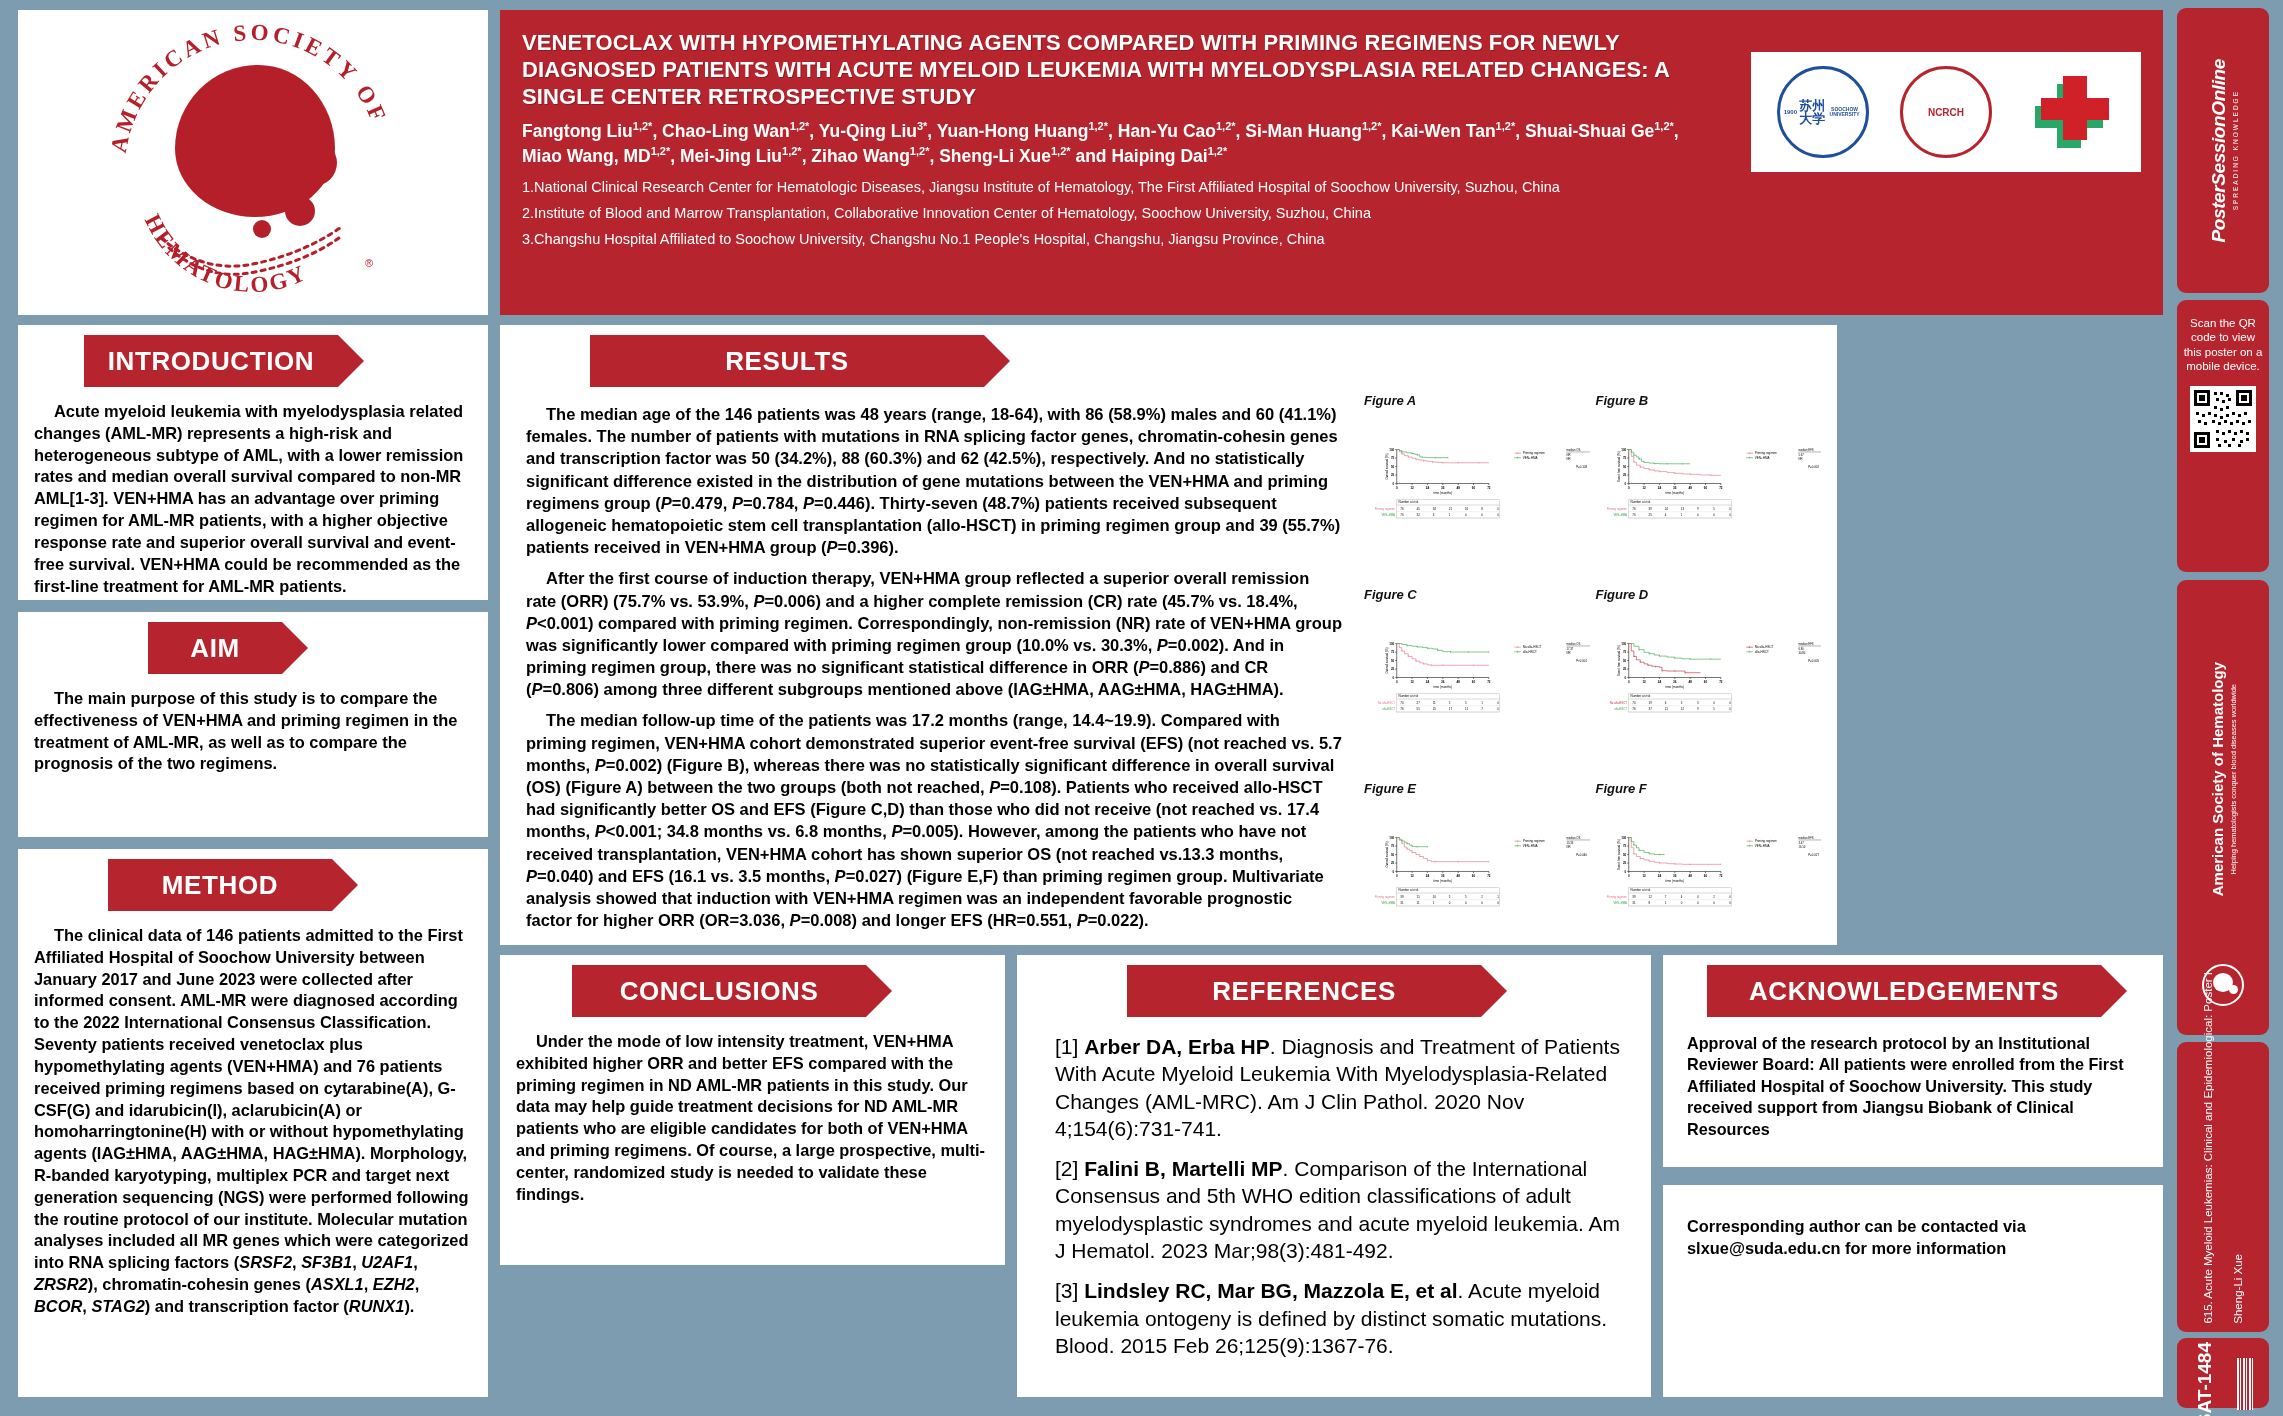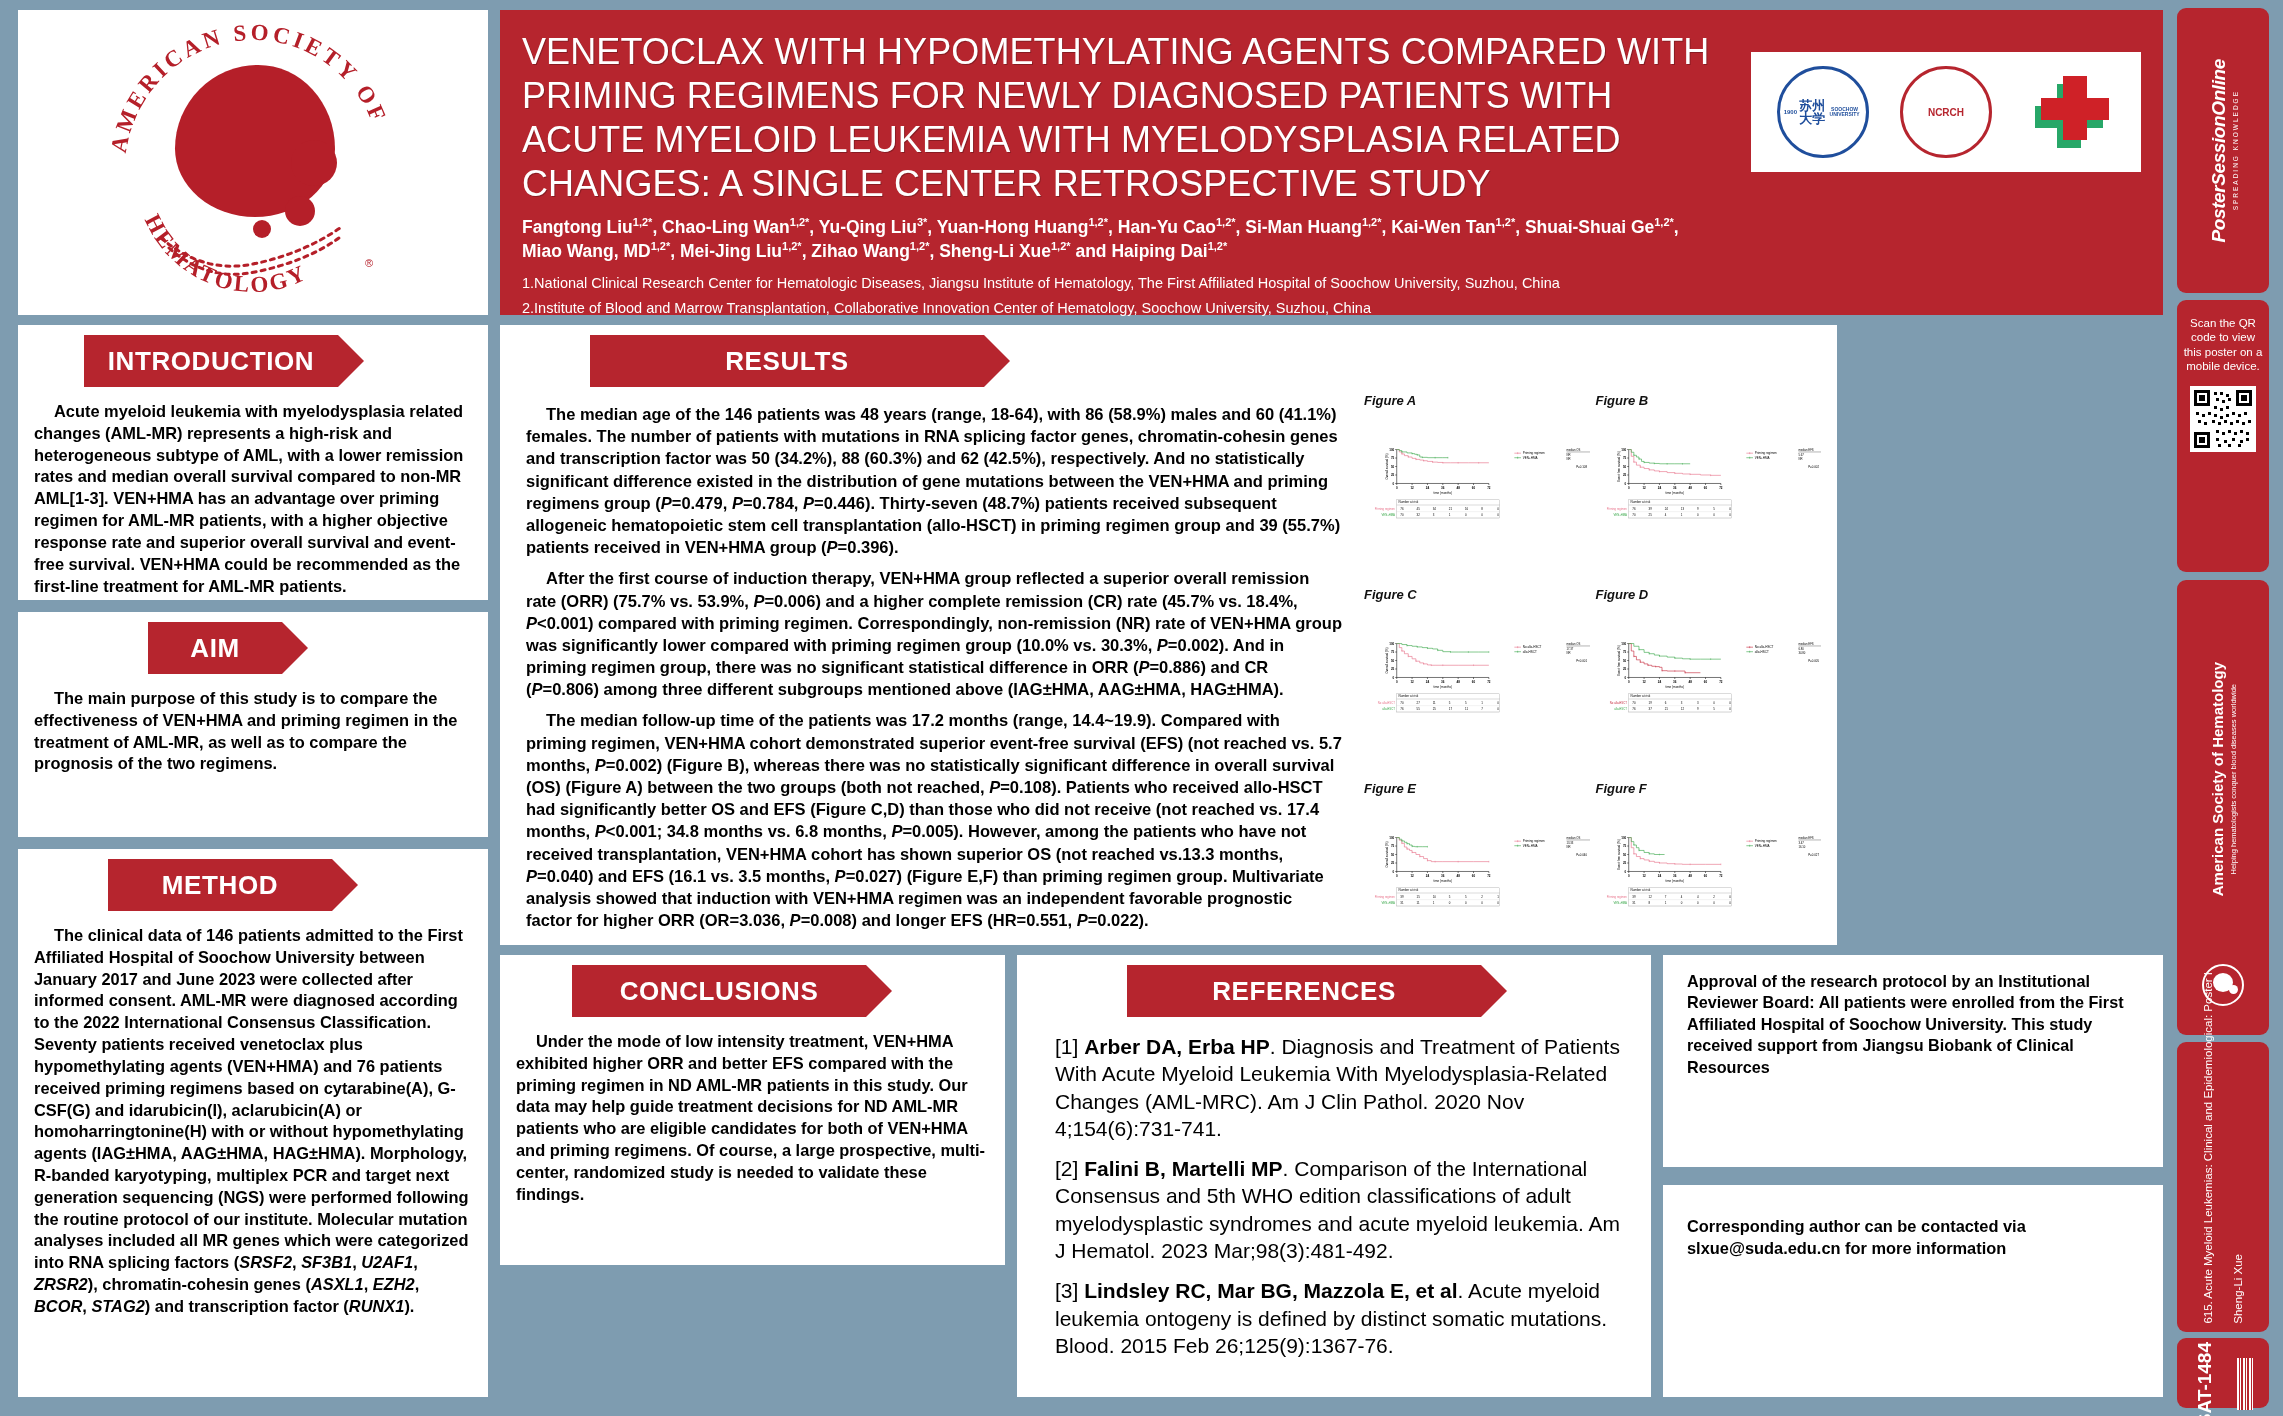--- a/index.html
+++ b/index.html
@@ -26,21 +26,21 @@
   .ash-dot1 { position:absolute; left:188px; top:120px; width:46px; height:46px; background:#b51f29; border-radius:50%; }
   .ash-dot2 { position:absolute; left:182px; top:176px; width:30px; height:30px; background:#b51f29; border-radius:50%; }
   .ash-dot3 { position:absolute; left:150px; top:200px; width:18px; height:18px; background:#b51f29; border-radius:50%; }
   .ash-reg { position:absolute; right:30px; bottom:36px; font-size:11px; color:#b51f29; }
 
   .title-band {
     position: absolute; left: 500px; top: 10px; width: 1663px; height: 305px;
     background: #b6252e; color: #ffffff; padding: 20px 22px 10px 22px;
   }
   .poster-title {
-    font-size: 36px; font-weight: normal; line-height: 1.22;
+    font-size: 22px; font-weight: bold; line-height: 1.22;
     letter-spacing: 0.1px; text-transform: uppercase;
     width: 1215px;
     text-shadow: 1px 1px 0 rgba(0,0,0,0.25);
   }
   .authors {
     font-size: 17.5px; font-weight: bold; line-height: 1.35;
     margin-top: 9px; width: 1195px;
   }
   .authors sup { font-size: 11px; }
   .affil { font-size: 14.5px; line-height: 1.42; margin-top: 9px; width: 1190px; }
@@ -801,20 +801,23 @@
       <div class="sect-head">REFERENCES</div>
     </div>
     <div class="refs-body" id="refs-slot">
         <p>[1] <b>Arber DA, Erba HP</b>. Diagnosis and Treatment of Patients With Acute Myeloid Leukemia With Myelodysplasia-Related Changes (AML-MRC). Am J Clin Pathol. 2020 Nov 4;154(6):731-741.</p>
         <p>[2] <b>Falini B, Martelli MP</b>. Comparison of the International Consensus and 5th WHO edition classifications of adult myelodysplastic syndromes and acute myeloid leukemia. Am J Hematol. 2023 Mar;98(3):481-492.</p>
         <p>[3] <b>Lindsley RC, Mar BG, Mazzola E, et al</b>. Acute myeloid leukemia ontogeny is defined by distinct somatic mutations. Blood. 2015 Feb 26;125(9):1367-76.</p>
       </div>
   </div>
 
   <div class="panel" id="panel-ack">
+    <div class="head-wrap ack-head">
+      <div class="sect-head">ACKNOWLEDGEMENTS</div>
+    </div>
     <div class="ack-body">Approval of the research protocol by an Institutional Reviewer Board: All patients were enrolled from the First Affiliated Hospital of Soochow University. This study received support from Jiangsu Biobank of Clinical Resources</div>
   </div>
 
   <div class="panel" id="panel-contact">
     <div class="contact-body">Corresponding author can be contacted via slxue@suda.edu.cn for more information</div>
   </div>
 
   <div class="rail">
 
     <div class="rail-card" id="rail-psl">

